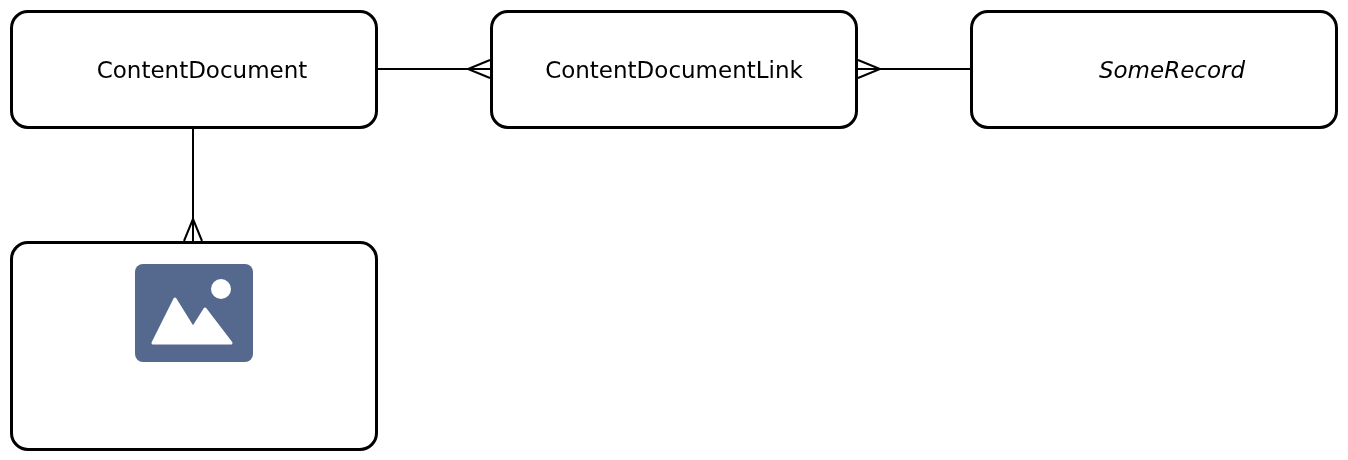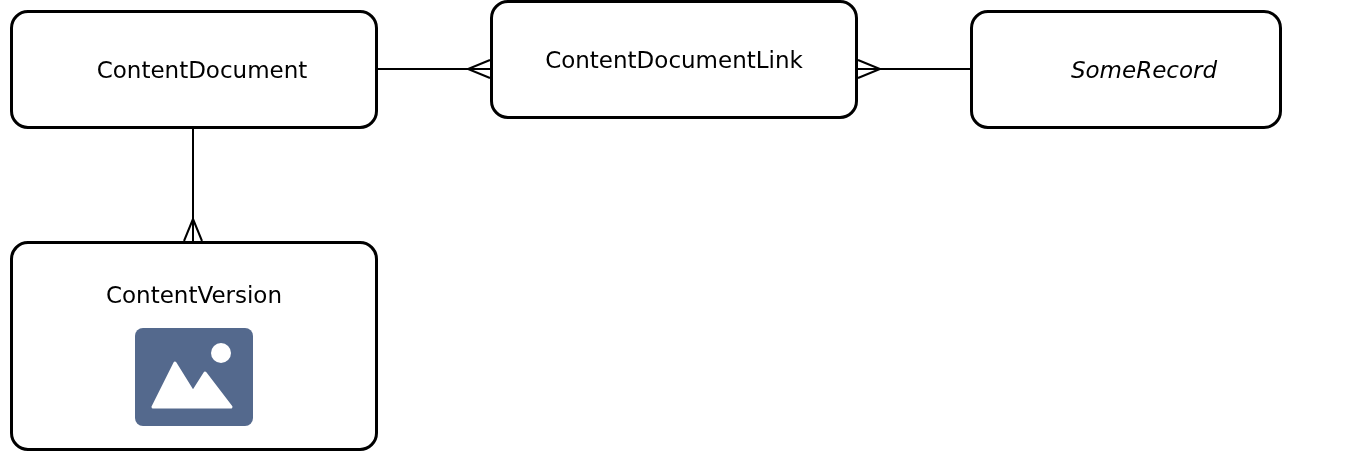--- a/index.html
+++ b/index.html
@@ -4,22 +4,22 @@
   <style>
     html, body { margin: 0; padding: 0; background: #ffffff; }
     body { width: 1348px; height: 460px; position: relative; overflow: hidden;
            font-family: "DejaVu Sans", sans-serif; }
     .entity { position: absolute; box-sizing: border-box; border: 3px solid #000;
               border-radius: 18px; background: #fff; display: flex;
               align-items: center; justify-content: center; }
     .entity .label { font-size: 23px; color: #000; }
     .italic { font-style: italic; }
     #e-cd  { left: 10px;  top: 10px;  width: 368px; height: 119px; padding-left: 16px; }
-    #e-cdl { left: 490px; top: 0;  width: 368px; height: 119px; }
-    #e-sr  { left: 970px; top: 10px;  width: 312px; height: 119px; padding-left: 36px; }
+    #e-cdl { left: 490px; top: 10px;  width: 368px; height: 119px; }
+    #e-sr  { left: 970px; top: 10px;  width: 368px; height: 119px; padding-left: 36px; }
     #e-cv  { left: 10px;  top: 241px; width: 368px; height: 210px;
              flex-direction: column; justify-content: flex-start; }
     #e-cv .label { margin-top: 38px; }
     .img-icon { margin-top: 20px; width: 118px; height: 98px; }
     svg.connectors { position: absolute; left: 0; top: 0; }
   </style>
 </head>
 <body>
 
 <svg class="connectors" width="1348" height="460">
@@ -46,19 +46,18 @@
 
 <div id="e-cdl" class="entity">
   <span class="label">ContentDocumentLink</span>
 </div>
 
 <div id="e-sr" class="entity">
   <span class="label italic">SomeRecord</span>
 </div>
 
 <div id="e-cv" class="entity">
-  <span class="label">ContentVersion</span>
   <svg class="img-icon" viewBox="0 0 118 98">
     <rect x="0" y="0" width="118" height="98" rx="8" fill="#54698d"></rect>
     <circle cx="86" cy="25" r="10" fill="#fff"></circle>
     <polygon points="18,79 40,35 58,64 70,45 96,79" fill="#fff" stroke="#fff" stroke-width="3" stroke-linejoin="round"></polygon>
   </svg>
 </div>
 
 </body></html>

